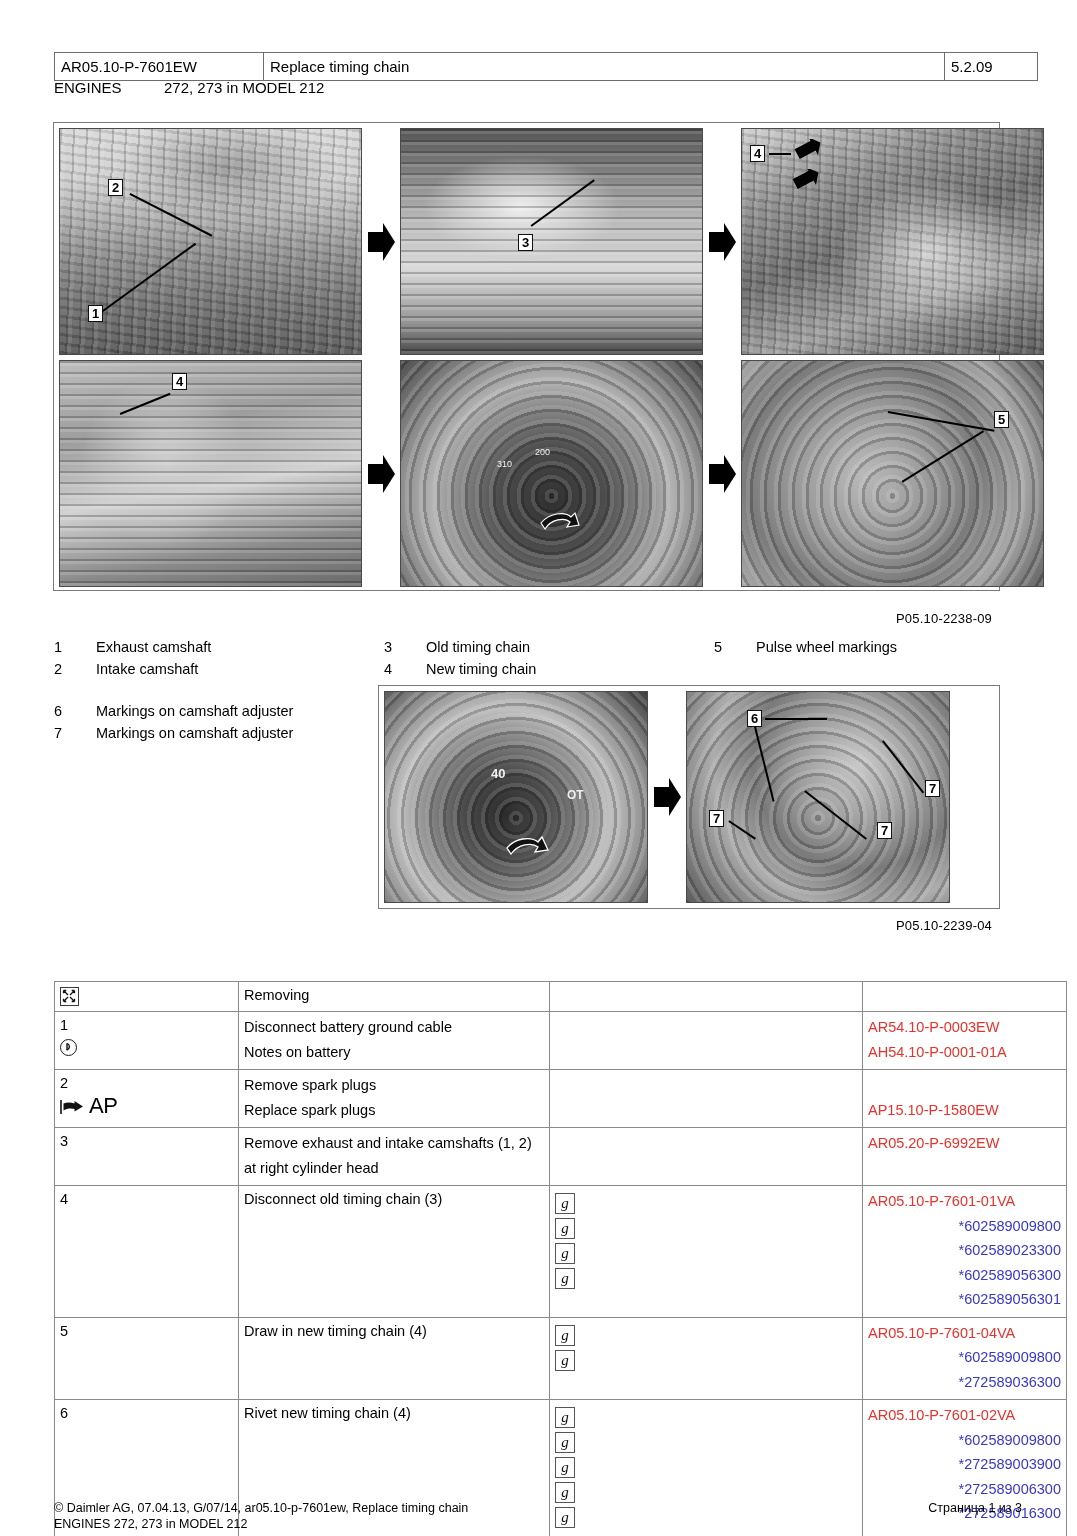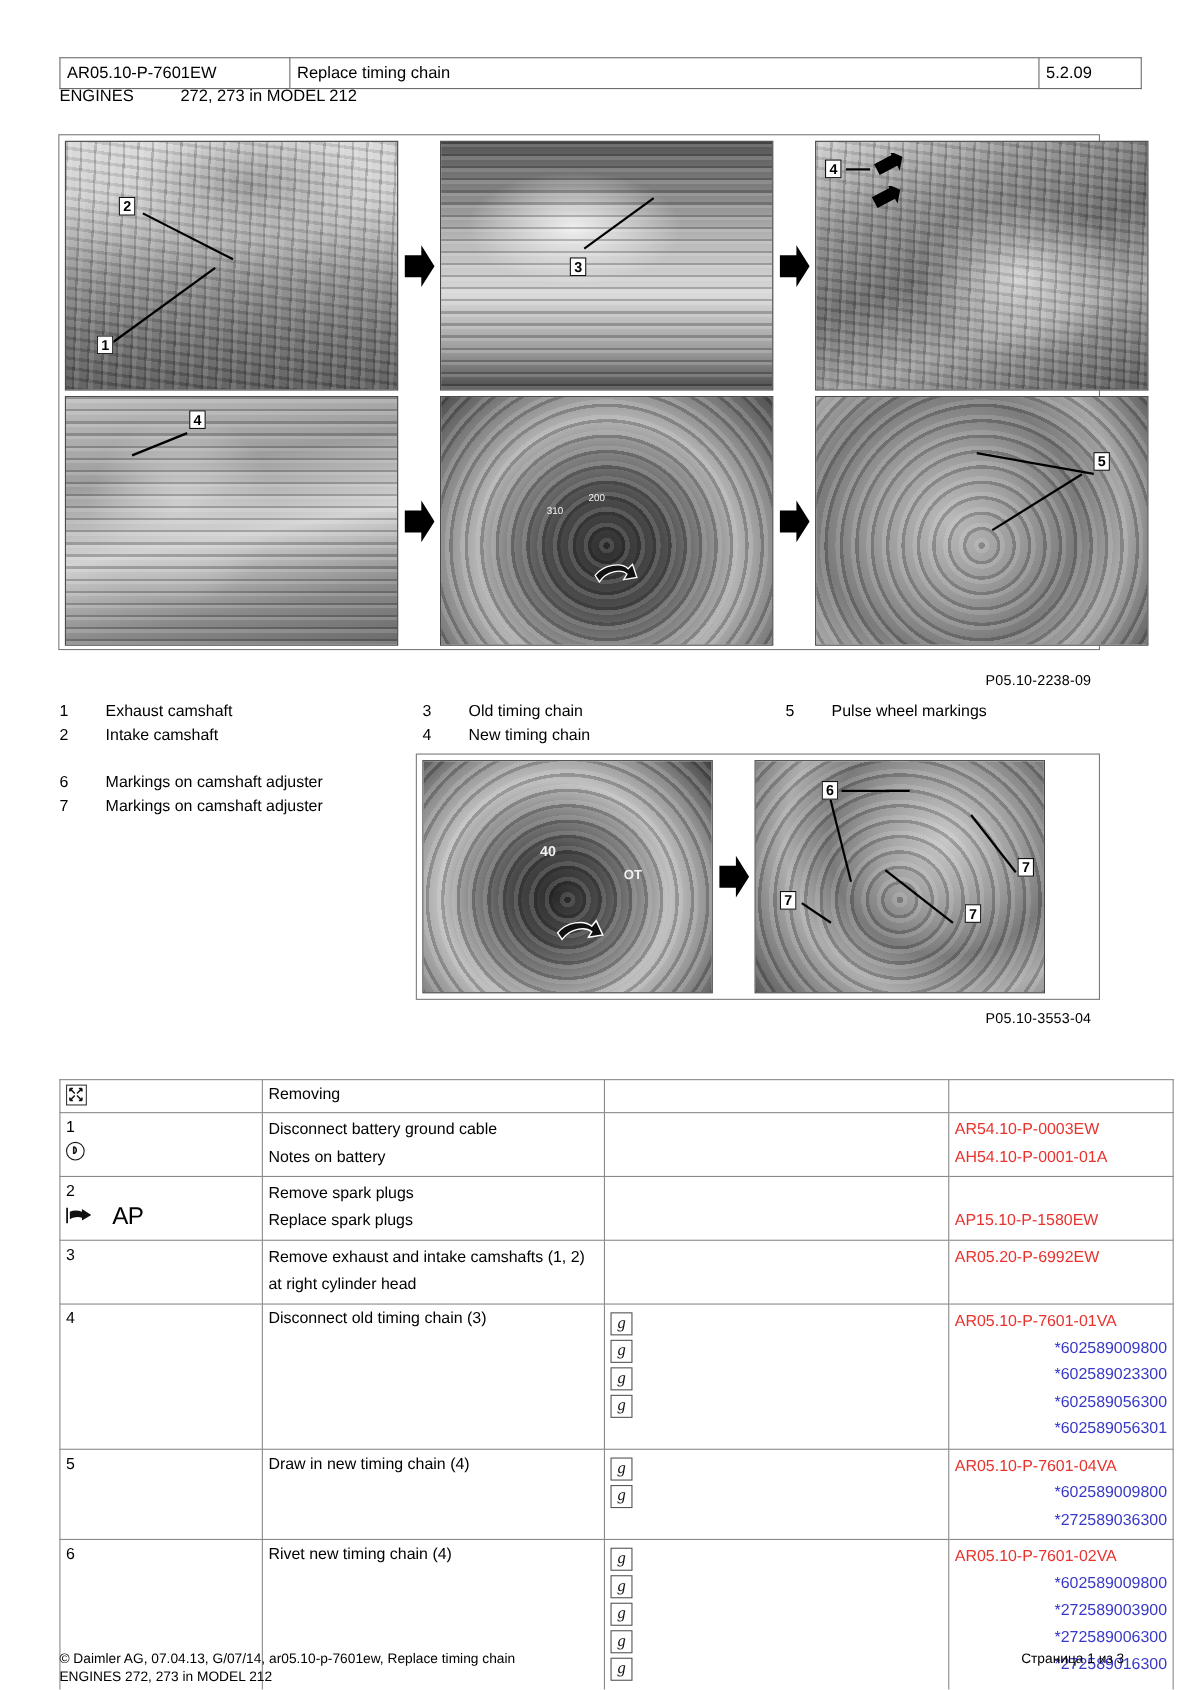--- a/index.html
+++ b/index.html
@@ -289,22 +289,22 @@
     display: inline-block;
     width: 17px; height: 17px;
     border-radius: 50%;
     border: 1.5px solid #1a1a1a;
     box-sizing: border-box;
     position: relative;
     vertical-align: middle;
   }
   .ap-row {
     display: flex;
-    align-items: flex-start;
-    gap: 14px;
+    align-items: flex-end;
+    gap: 1px;
     margin-top: 1px;
   }
   .ap-text {
     font-size: 22px;
     font-weight: 400;
     letter-spacing: -0.5px;
     line-height: 22px;
   }
 
   
@@ -503,21 +503,21 @@
         <div class="callout" style="left:190px; top:130px;">7</div>
 
         <div class="leader" style="left:42px; top:128px; width:32px; transform:rotate(34deg);"></div>
         <div class="callout" style="left:22px; top:118px;">7</div>
       </div>
 
       <div class="gap-l"></div>
     </div>
   </div>
 
-  <div class="figcode" style="left:896px; top:902px;">P05.10-3553-04</div>
+  <div class="figcode" style="left:896px; top:902px;">P05.10-2239-04</div>
 
   <table class="proc-table">
 
     <tbody>
         <tr>
       <td class="col-step">
         <span class="icon-box">
           <svg width="16" height="16" viewBox="0 0 16 16" aria-hidden="true">
             <path d="M7 7 L2.5 2.5 M2.5 2.5 L2.5 5.3 M2.5 2.5 L5.3 2.5" stroke="#111" stroke-width="1.3" fill="none"></path>
             <path d="M9 7 L13.5 2.5 M13.5 2.5 L13.5 5.3 M13.5 2.5 L10.7 2.5" stroke="#111" stroke-width="1.3" fill="none"></path>

